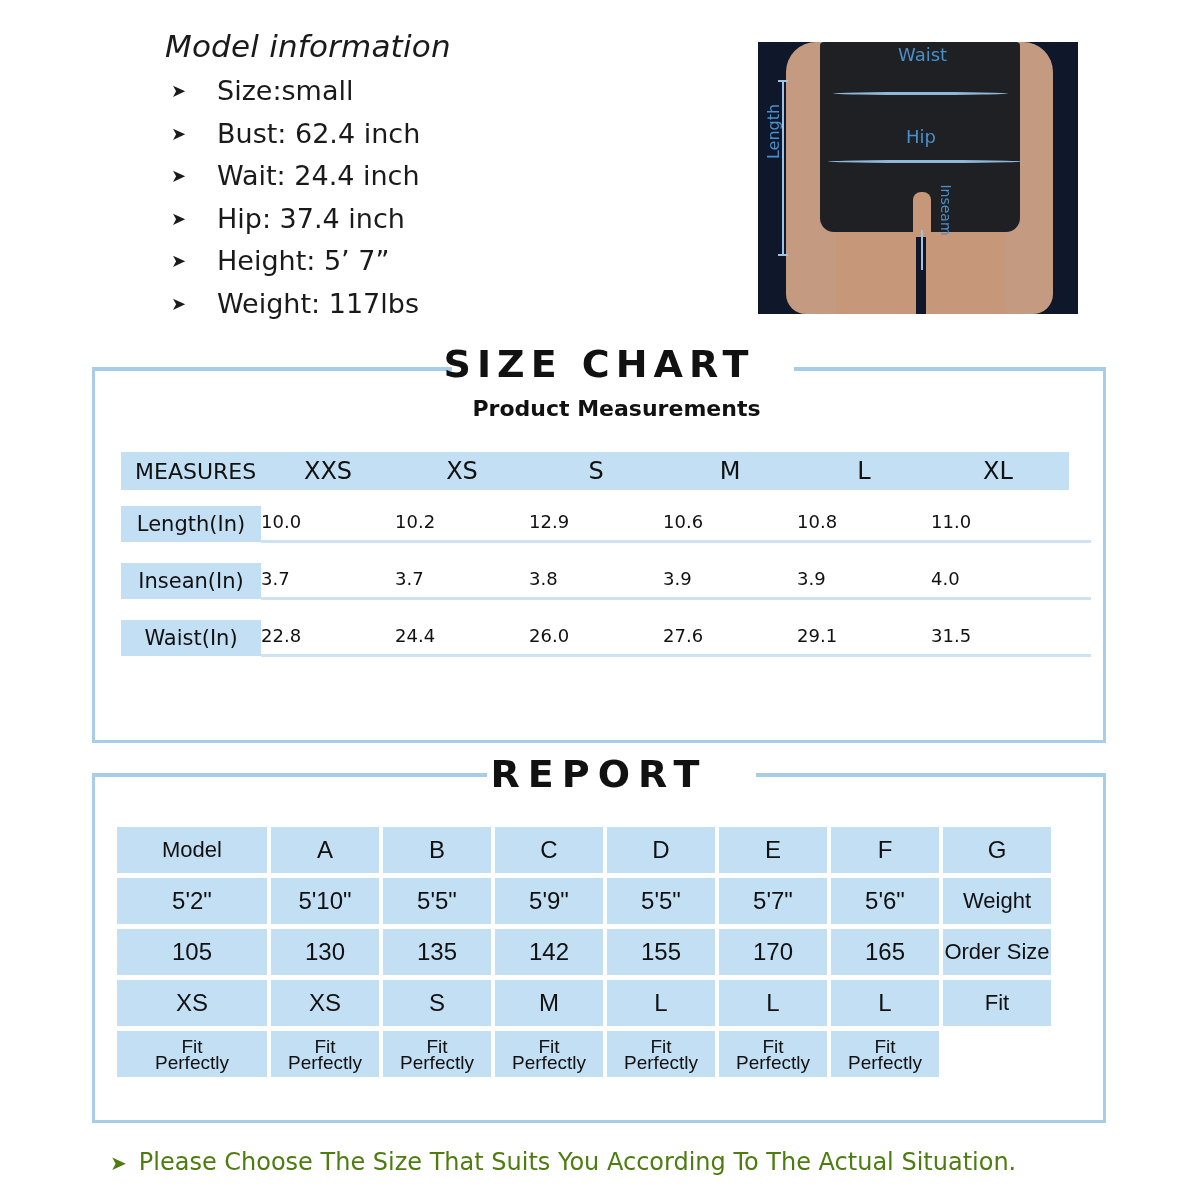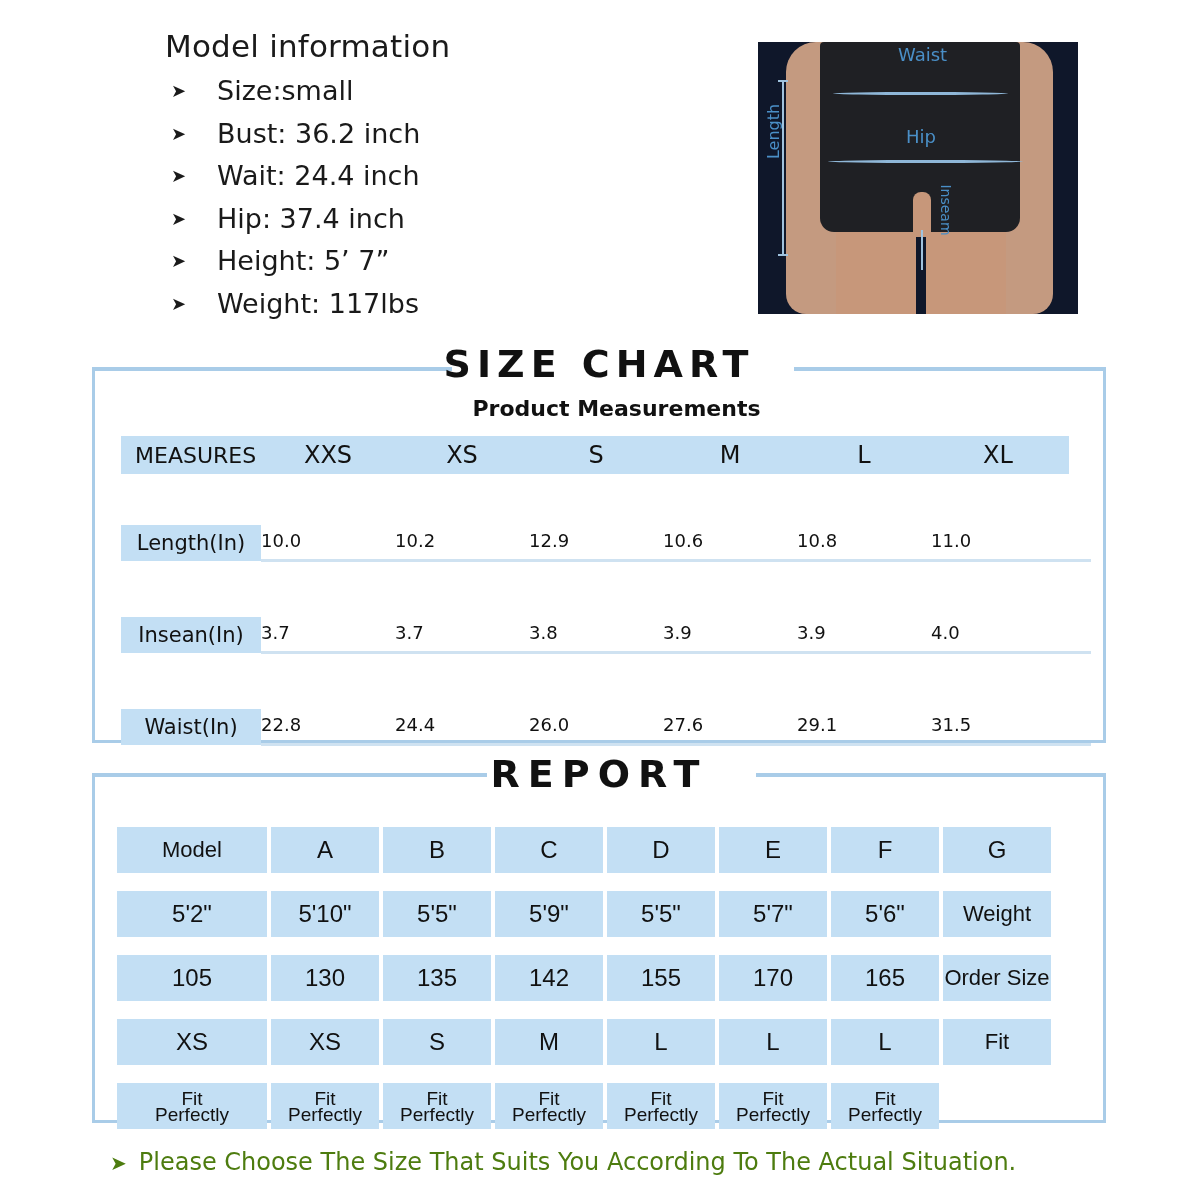--- a/index.html
+++ b/index.html
@@ -2,21 +2,21 @@
 <html><head>
 <meta charset="utf-8">
 <style>
   html, body { margin: 0; padding: 0; }
   body {
     width: 1200px; height: 1200px; background: #ffffff; position: relative; overflow: hidden;
     font-family: "DejaVu Sans", sans-serif; color: #111;
   }
   
   .model-info { position: absolute; left: 165px; top: 28px; }
-  .model-info .title { font-size: 31px; color: #1a1a1a; margin-bottom: 6px; letter-spacing: 0.2px; }
+  .model-info .title { font-size: 31px; color: #1a1a1a; margin-bottom: 6px; letter-spacing: 0.2px; font-style: italic; }
   .model-info ul { list-style: none; margin: 0; padding: 0; }
   .model-info li { position: relative; font-size: 27px; height: 42.5px; line-height: 42.5px; padding-left: 52px; color: #1a1a1a; }
   .model-info li .bullet { position: absolute; left: 6px; top: 0; font-size: 18px; }
 
   
   .photo { position: absolute; left: 758px; top: 42px; width: 320px; height: 272px; background: #0f172a; overflow: hidden; }
   .photo .skin-l { position: absolute; left: 28px; top: 0; width: 70px; height: 272px; background: #c49a80; border-radius: 30px 10px 20px 20px; }
   .photo .skin-r { position: absolute; left: 225px; top: 0; width: 70px; height: 272px; background: #c49a80; border-radius: 10px 30px 20px 20px; }
   .photo .leg-l { position: absolute; left: 78px; top: 160px; width: 80px; height: 112px; background: #c7977a; }
   .photo .leg-r { position: absolute; left: 168px; top: 160px; width: 80px; height: 112px; background: #c7977a; }
@@ -36,46 +36,46 @@
   .size-section .top-r { right: -3px; width: 312px; }
   .size-section .heading { top: -28px; font-size: 38px; }
   .size-section .sub { position: absolute; top: 26px; left: 0; right: 0; text-align: center; font-weight: bold; font-size: 22px; padding-left: 35px; }
   .report-section { top: 776px; height: 344px; }
   .report-section .top-l { left: -3px; width: 395px; }
   .report-section .top-r { right: -3px; width: 350px; }
   .report-section .heading { top: -24px; font-size: 38px; letter-spacing: 8px; }
 
   
   .size-table { position: absolute; left: 26px; top: 66px; width: 948px; }
-  .size-head { display: flex; height: 38px; background: #c3dff4; align-items: center; font-size: 24px; }
+  .size-head { display: flex; height: 38px; background: #c3dff4; align-items: center; font-size: 24px; margin-top: 16px; }
   .size-head .c0 { width: 140px; padding-left: 14px; box-sizing: border-box; font-size: 22px; }
   .size-head .c { width: 134px; text-align: center; }
-  .size-row { display: flex; height: 57px; align-items: center; position: relative; margin-top: 35px; }
+  .size-row { display: flex; height: 57px; align-items: center; position: relative; }
   .size-row::after { content: ""; position: absolute; left: 140px; right: -22px; bottom: 4px; height: 3px; background: #cfe2f1; }
   .size-row .c0 { width: 140px; height: 36px; line-height: 36px; background: #c3dff4; text-align: center; font-size: 21px; margin-top: 10px; }
   .size-row .c { width: 134px; text-align: left; font-size: 18px; margin-top: 6px; }
 
   
-  .report-grid { position: absolute; left: 22px; top: 51px; display: grid; grid-template-columns: 150px repeat(7, 108px); grid-auto-rows: 46px; gap: 18px 4px; }
+  .report-grid { position: absolute; left: 22px; top: 51px; display: grid; grid-template-columns: 150px repeat(7, 108px); grid-auto-rows: 46px; gap: 5px 4px; }
   .report-grid .cell { background: #c3dff4; display: flex; align-items: center; justify-content: center; font-family: "Liberation Sans", sans-serif; font-size: 24px; color: #111; }
   .report-grid .cell.hdr { font-size: 22px; }
   .report-grid .cell.fit { flex-direction: column; font-size: 19px; line-height: 16px; padding-top: 2px; }
 
   
   .footnote { position: absolute; left: 110px; top: 1148px; font-size: 24px; color: #4d7c0f; }
   .footnote .bullet { font-size: 20px; margin-right: 12px; }
 </style>
 </head>
 <body>
 
 <div class="model-info">
   <div class="title">Model information</div>
   <ul>
     <li><span class="bullet">➤</span><span>Size:small</span></li>
-    <li><span class="bullet">➤</span><span>Bust: 36.2 inch</span></li>
+    <li><span class="bullet">➤</span><span>Bust: 62.4 inch</span></li>
     <li><span class="bullet">➤</span><span>Wait: 24.4 inch</span></li>
     <li><span class="bullet">➤</span><span>Hip: 37.4 inch</span></li>
     <li><span class="bullet">➤</span><span>Height:  5’  7”</span></li>
     <li><span class="bullet">➤</span><span>Weight:  117lbs</span></li>
   </ul>
 </div>
 
 <div class="photo">
   <div class="skin-l"></div>
   <div class="skin-r"></div>

